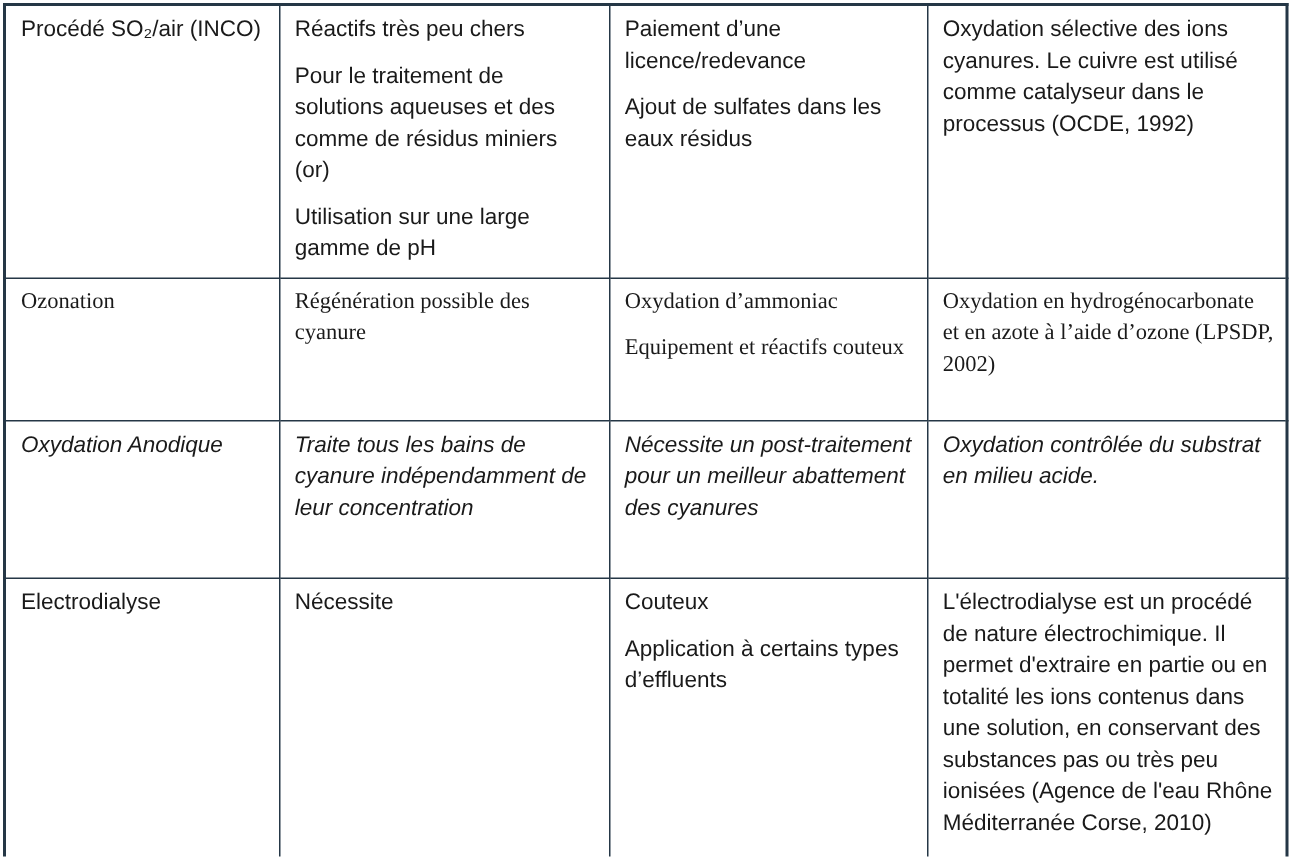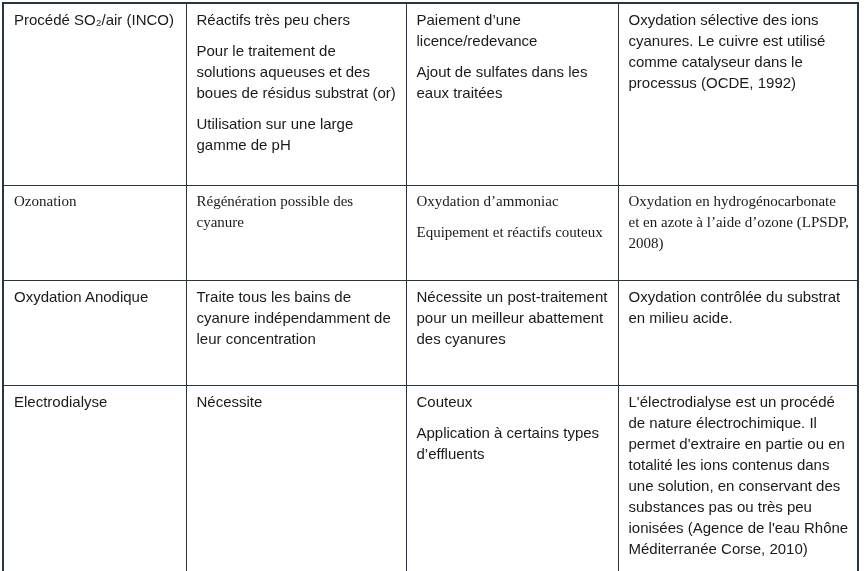--- a/index.html
+++ b/index.html
@@ -29,21 +29,21 @@
     line-height: 21px;
     letter-spacing: 0px;
     word-wrap: break-word;
   }
   col.c1 { width: 183px; }
   col.c2 { width: 220px; }
   col.c3 { width: 212px; }
   col.c4 { width: 240px; }
   tr.r0 td { height: 171px; }
   tr.r1 td { height: 84px; font-family: Liberation Serif, serif; }
-  tr.r2 td { height: 94px; }
+  tr.r2 td { height: 94px; font-style: italic; }
   tr.r3 td { height: 205px; }
   td p {
     margin: 0 0 10px 0;
   }
   td p:last-child {
     margin-bottom: 0;
   }
 </style>
 </head>
 <body>
@@ -55,44 +55,44 @@
       <col class="c3">
       <col class="c4">
   </colgroup>
   <tbody>
     <tr class="r0">
       <td>
           <p>Procédé SO₂/air (INCO)</p>
         </td>
       <td>
           <p>Réactifs très peu chers</p>
-          <p>Pour le traitement de solutions aqueuses et des boues de résidus substrat (or)</p>
+          <p>Pour le traitement de solutions aqueuses et des comme de résidus miniers (or)</p>
           <p>Utilisation sur une large gamme de pH</p>
         </td>
       <td>
           <p>Paiement d’une licence/redevance</p>
-          <p>Ajout de sulfates dans les eaux traitées</p>
+          <p>Ajout de sulfates dans les eaux résidus</p>
         </td>
       <td>
           <p>Oxydation sélective des ions cyanures. Le cuivre est utilisé comme catalyseur dans le processus (OCDE, 1992)</p>
         </td>
     </tr>
     <tr class="r1">
       <td>
           <p>Ozonation</p>
         </td>
       <td>
           <p>Régénération possible des cyanure</p>
         </td>
       <td>
           <p>Oxydation d’ammoniac</p>
           <p>Equipement et réactifs couteux</p>
         </td>
       <td>
-          <p>Oxydation en hydrogénocarbonate et en azote à l’aide d’ozone (LPSDP, 2008)</p>
+          <p>Oxydation en hydrogénocarbonate et en azote à l’aide d’ozone (LPSDP, 2002)</p>
         </td>
     </tr>
     <tr class="r2">
       <td>
           <p>Oxydation Anodique</p>
         </td>
       <td>
           <p>Traite tous les bains de cyanure indépendamment de leur concentration</p>
         </td>
       <td>

